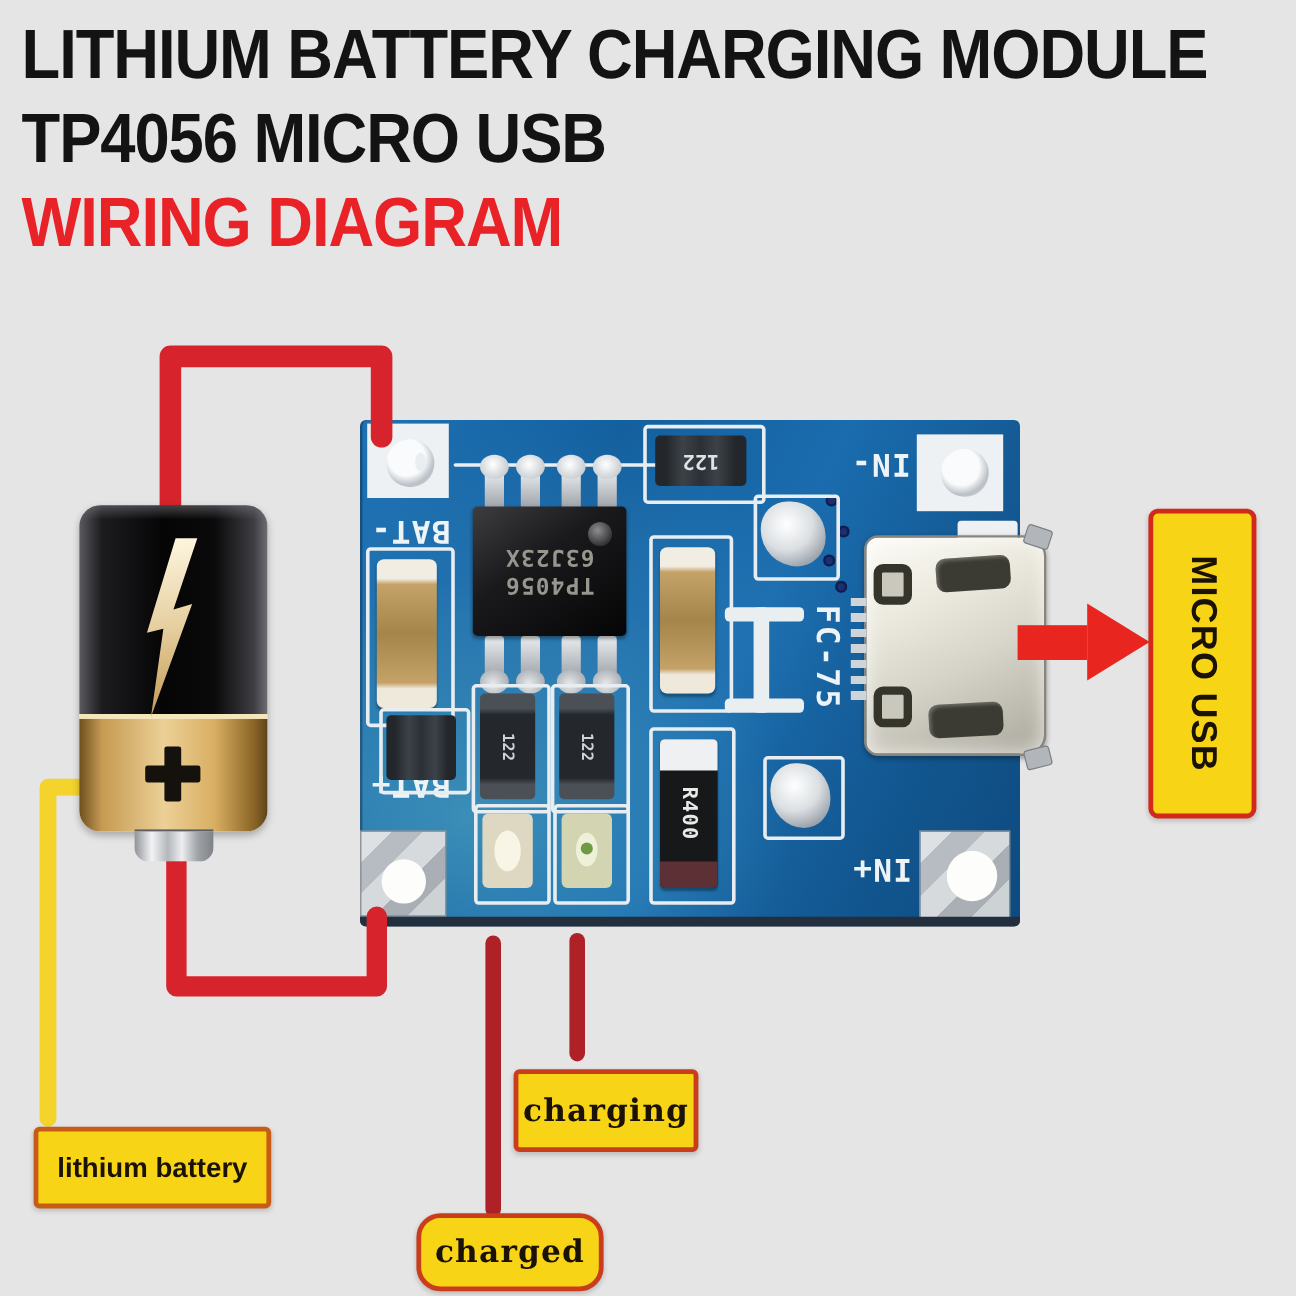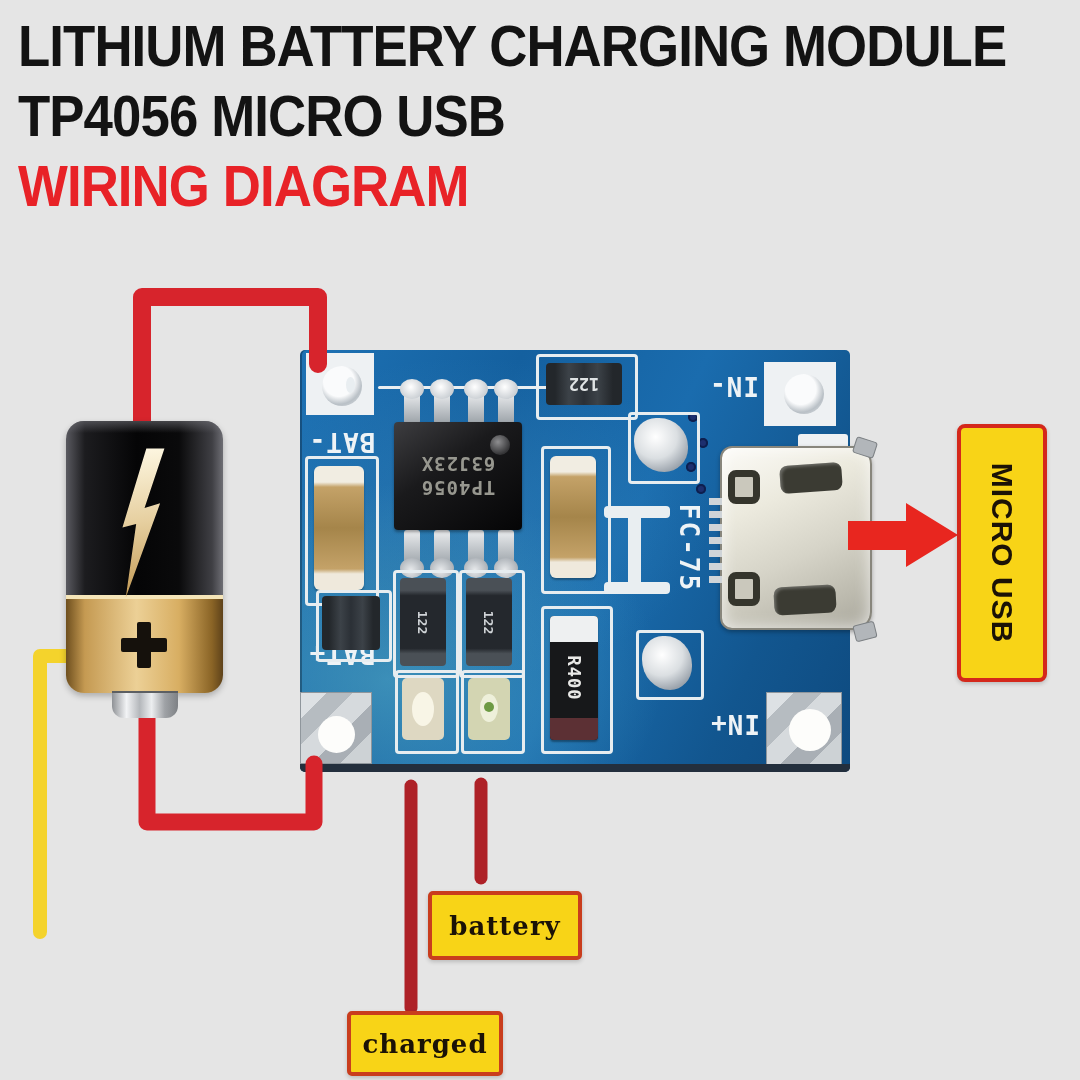--- a/index.html
+++ b/index.html
@@ -253,23 +253,26 @@
             <stop offset=".5" stop-color="#e6cf9f"></stop>
             <stop offset="1" stop-color="#c39a55"></stop>
         </linearGradient>
       </defs>
       <polygon points="44,2 12,78 26,76 8,148 52,58 36,61 62,4" fill="url(#goldbolt)"></polygon>
     </svg>
     <div class="plus"></div>
   </div>
   <div class="terminal"></div>
 
+  <div class="callout callout-sans" style="left:28px;top:939px;width:190px;height:60px;border-color:#c75c17;">
+    <span>lithium battery</span>
+  </div>
   <div class="callout callout-serif" style="left:428px;top:891px;width:146px;height:61px;">
-    <span>battery</span>
-  </div>
-  <div class="callout callout-serif" style="left:347px;top:1011px;width:148px;height:57px;">
+    <span>charging</span>
+  </div>
+  <div class="callout callout-serif" style="left:347px;top:1011px;width:148px;height:57px;border-radius:20px;">
     <span>charged</span>
   </div>
   <div class="callout vert" style="left:957px;top:424px;width:82px;height:250px;border-color:#d4281b;border-radius:8px;">
     <span>MICRO USB</span>
   </div>
 
 </div>
 
 </body></html>

